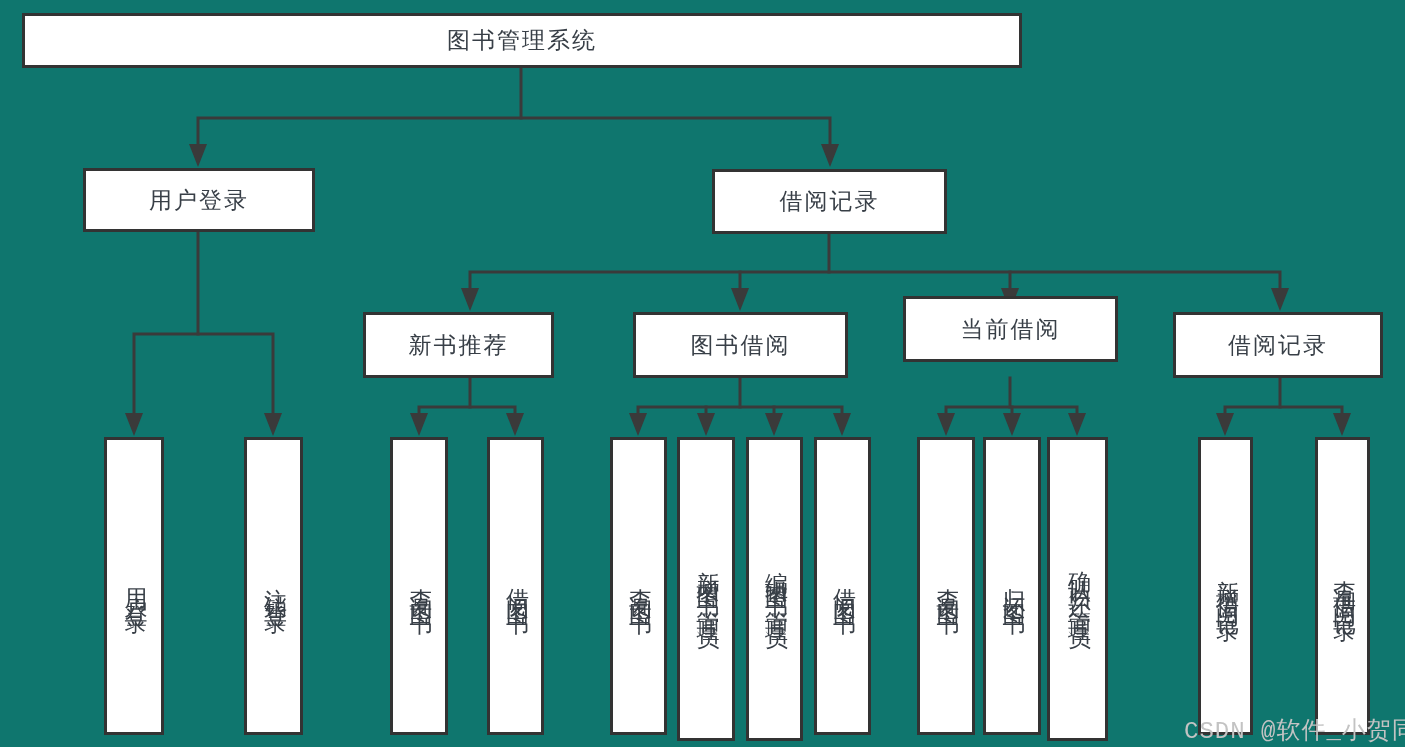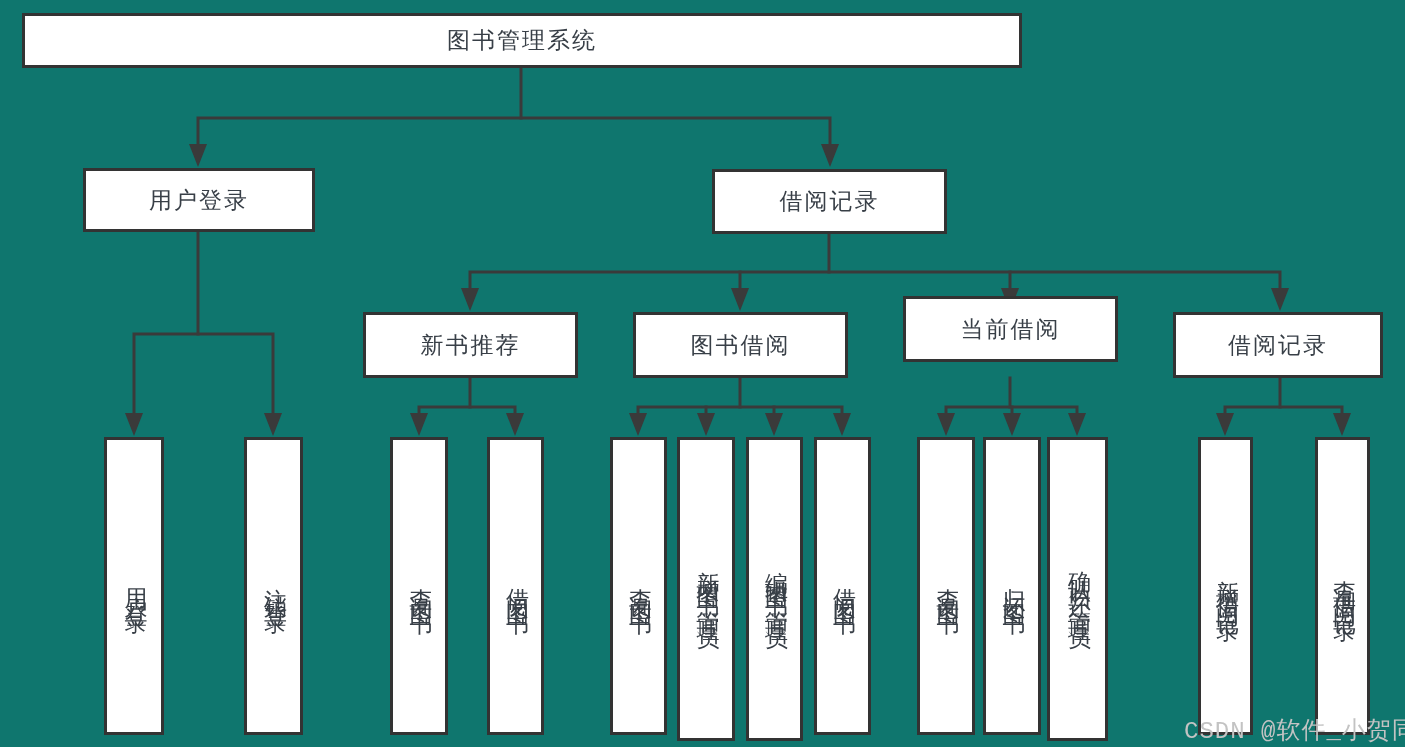--- a/index.html
+++ b/index.html
@@ -111,21 +111,21 @@
     <span>图书管理系统</span>
   </div>
 
   <div class="hbox" style="left:83px; top:168px; width:232px; height:64px;">
     <span>用户登录</span>
   </div>
   <div class="hbox" style="left:712px; top:169px; width:235px; height:65px;">
     <span>借阅记录</span>
   </div>
 
-  <div class="hbox" style="left:363px; top:312px; width:215px; height:66px;">
+  <div class="hbox" style="left:363px; top:312px; width:191px; height:66px;">
     <span>新书推荐</span>
   </div>
   <div class="hbox" style="left:633px; top:312px; width:215px; height:66px;align-items:center;">
     <span>图书借阅</span>
   </div>
   <div class="hbox" style="left:903px; top:296px; width:215px; height:66px;">
     <span>当前借阅</span>
   </div>
   <div class="hbox" style="left:1173px; top:312px; width:210px; height:66px;">
     <span>借阅记录</span>

